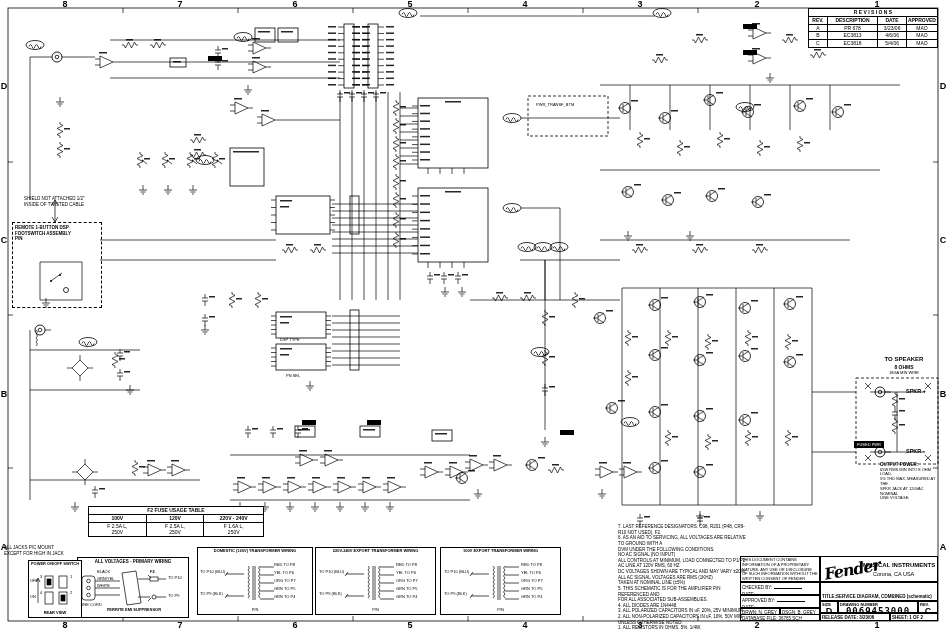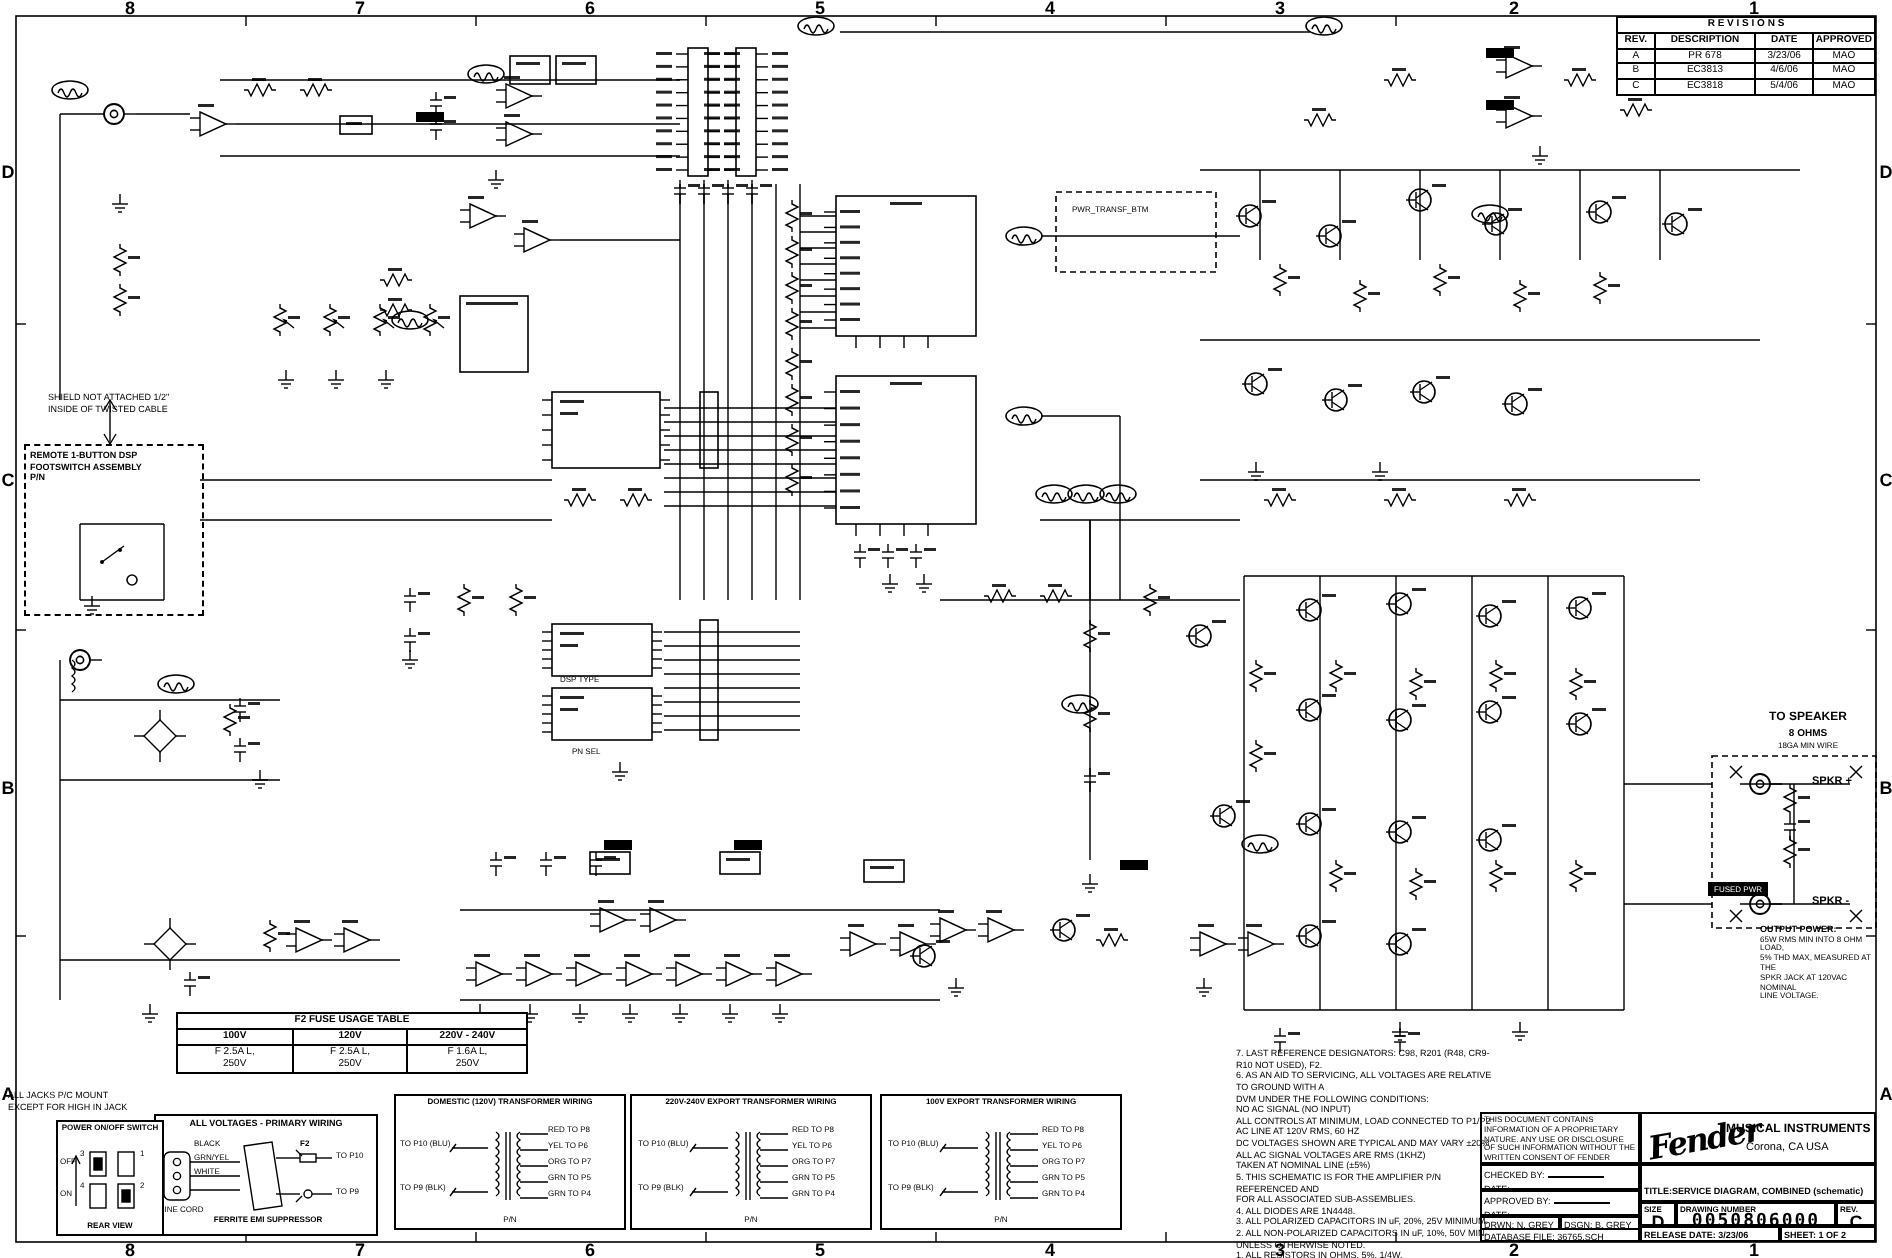--- a/index.html
+++ b/index.html
@@ -1102,21 +1102,21 @@
     <div class="cell" style="left:80px;top:26px;width:118px;height:19px;">
       <span class="t45 b"><span>TITLE:</span><span>SERVICE DIAGRAM, COMBINED (schematic)</span></span>
       <div class="ctr mono b" style="font-size:10px;">FM65 DSP</div>
     </div>
     <div class="cell" style="left:80px;top:45px;width:18px;height:12px;">
       <div class="t4 b">SIZE</div>
       <div class="b ctr" style="font-size:9px;line-height:6px;">D</div>
     </div>
     <div class="cell" style="left:98px;top:45px;width:80px;height:12px;">
       <div class="t4 b">DRAWING NUMBER</div>
-      <div class="b ctr mono" style="font-size:9px;line-height:6px;letter-spacing:1px;">0050806000</div>
+      <div class="b ctr mono" style="font-size:9px;line-height:6px;letter-spacing:1px;">0069453000</div>
     </div>
     <div class="cell" style="left:178px;top:45px;width:20px;height:12px;">
       <div class="t4 b">REV.</div>
       <div class="b ctr" style="font-size:9px;line-height:6px;">C</div>
     </div>
     <div class="cell t45 b" style="left:80px;top:57px;width:70px;height:8px;">RELEASE DATE: 3/23/06</div>
     <div class="cell t45 b" style="left:150px;top:57px;width:48px;height:8px;">SHEET: 1 OF 2</div>
   </div>
 
   <div class="abs" style="left:88px;top:506px;width:176px;background:#fff;">

